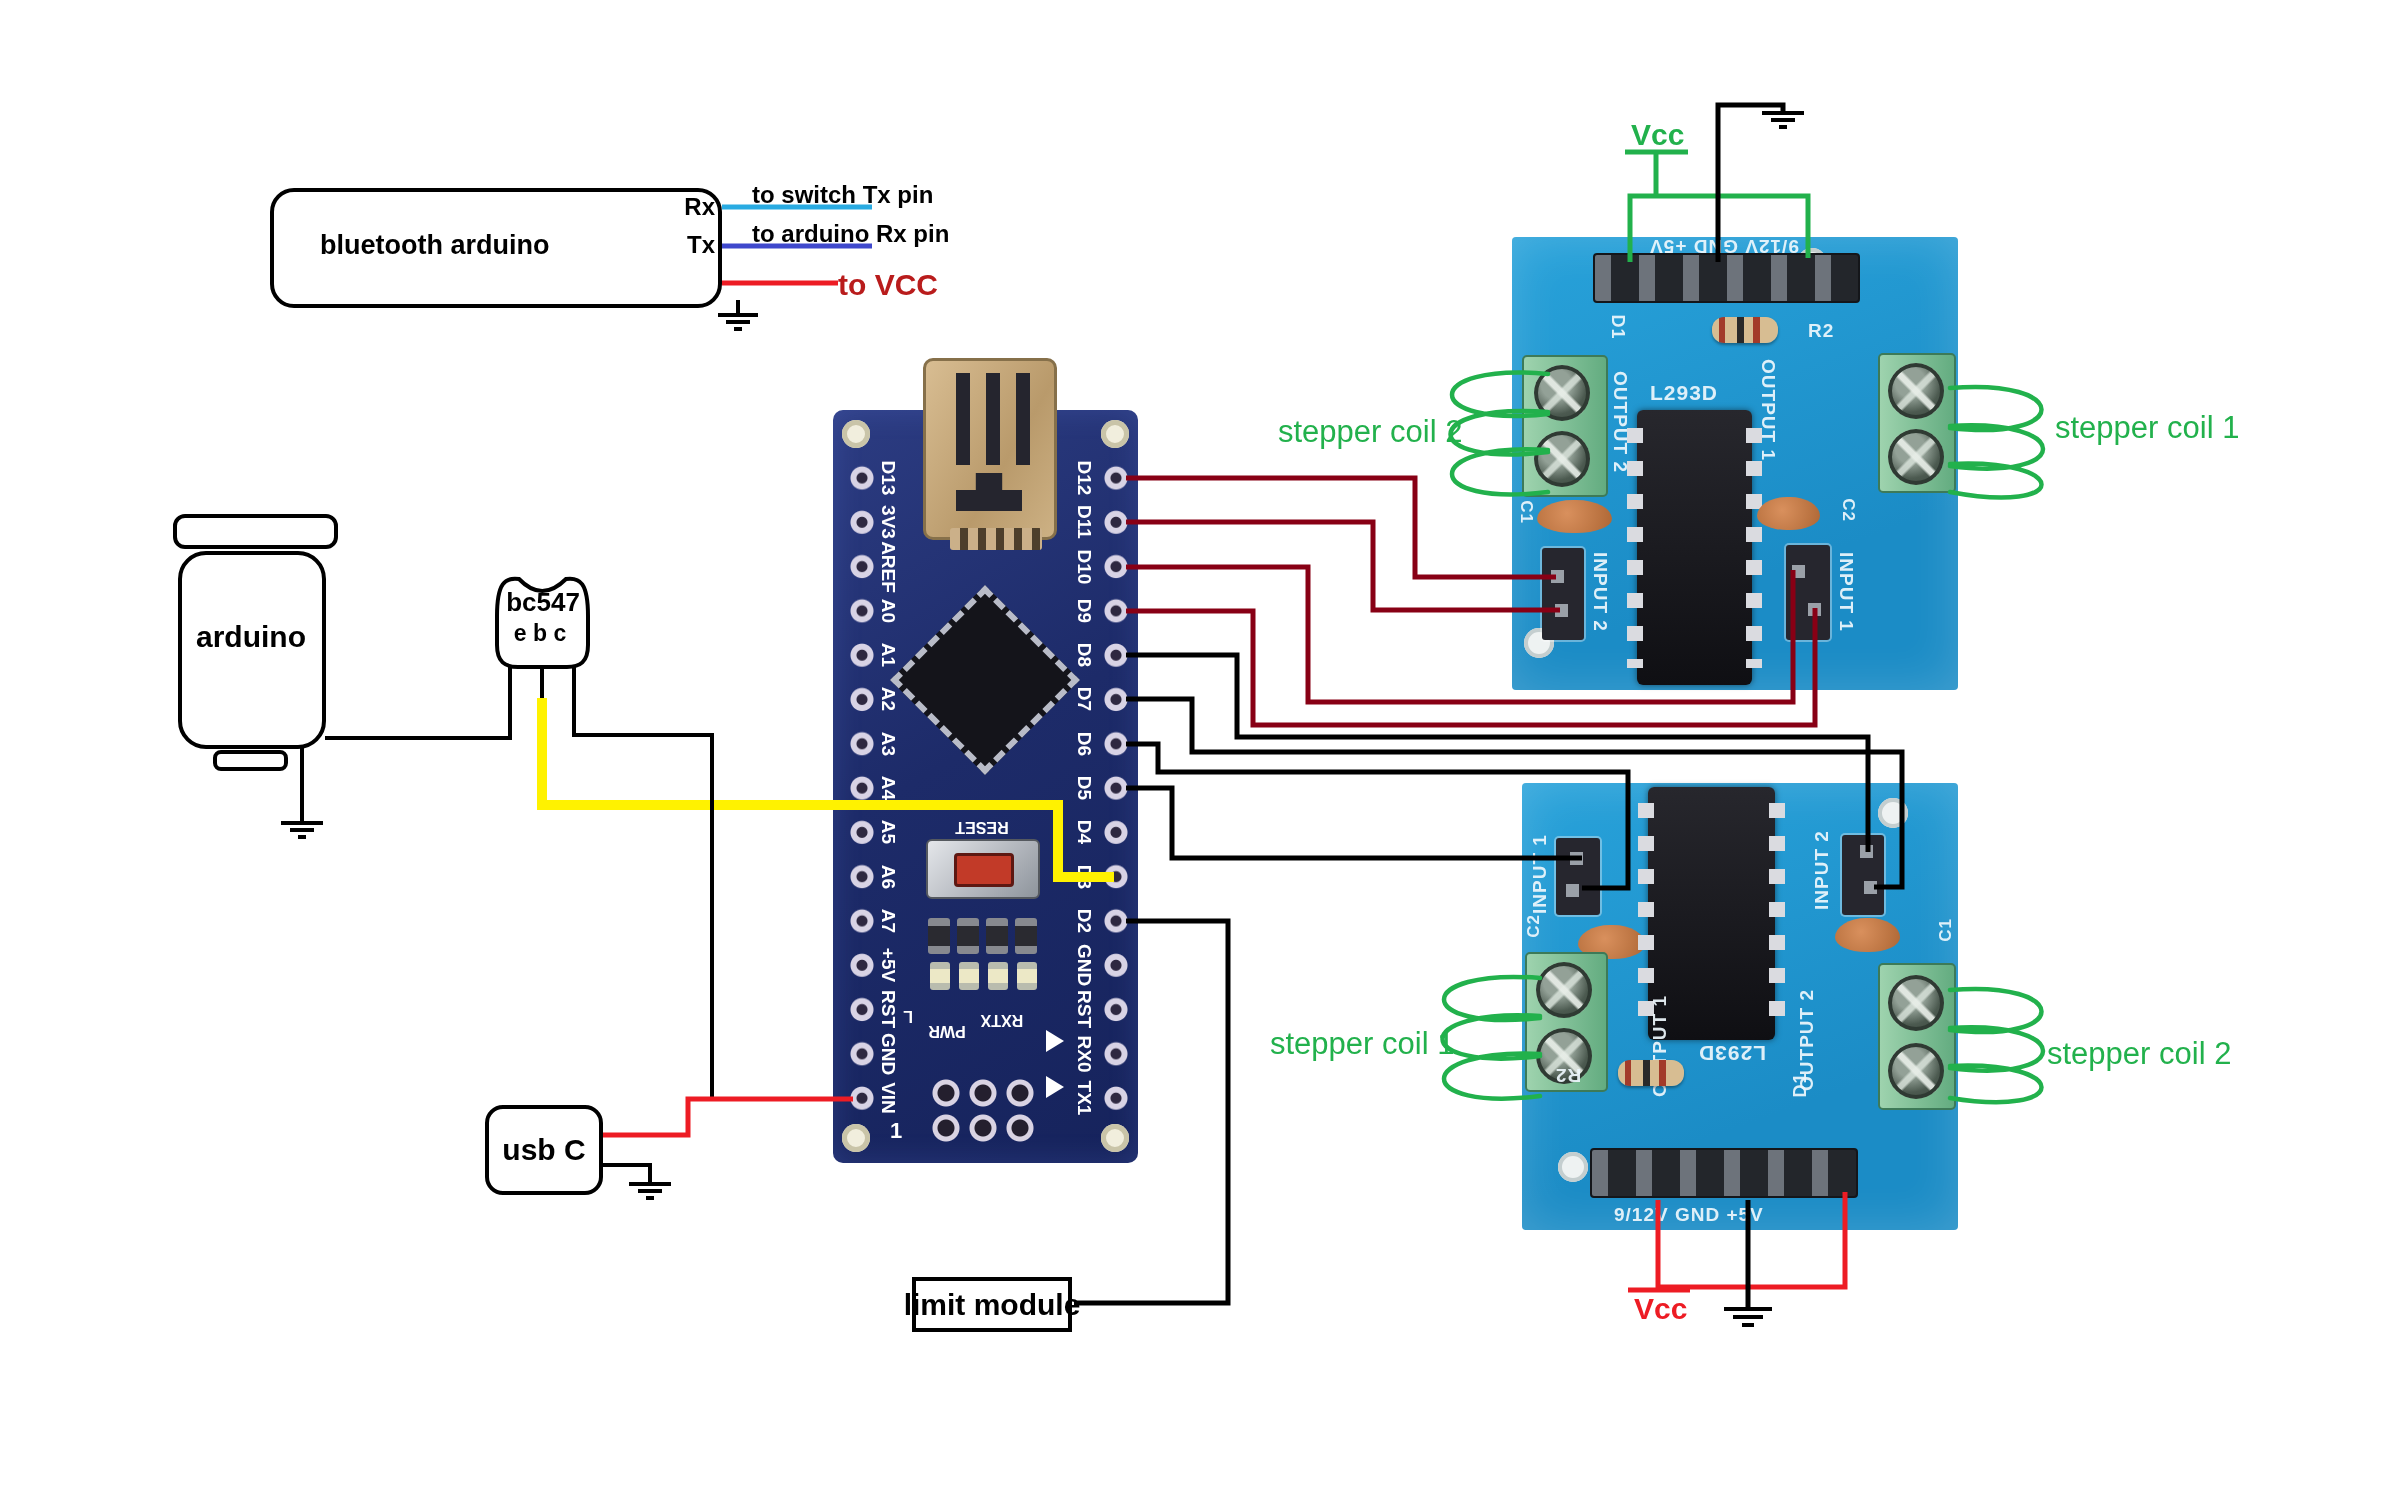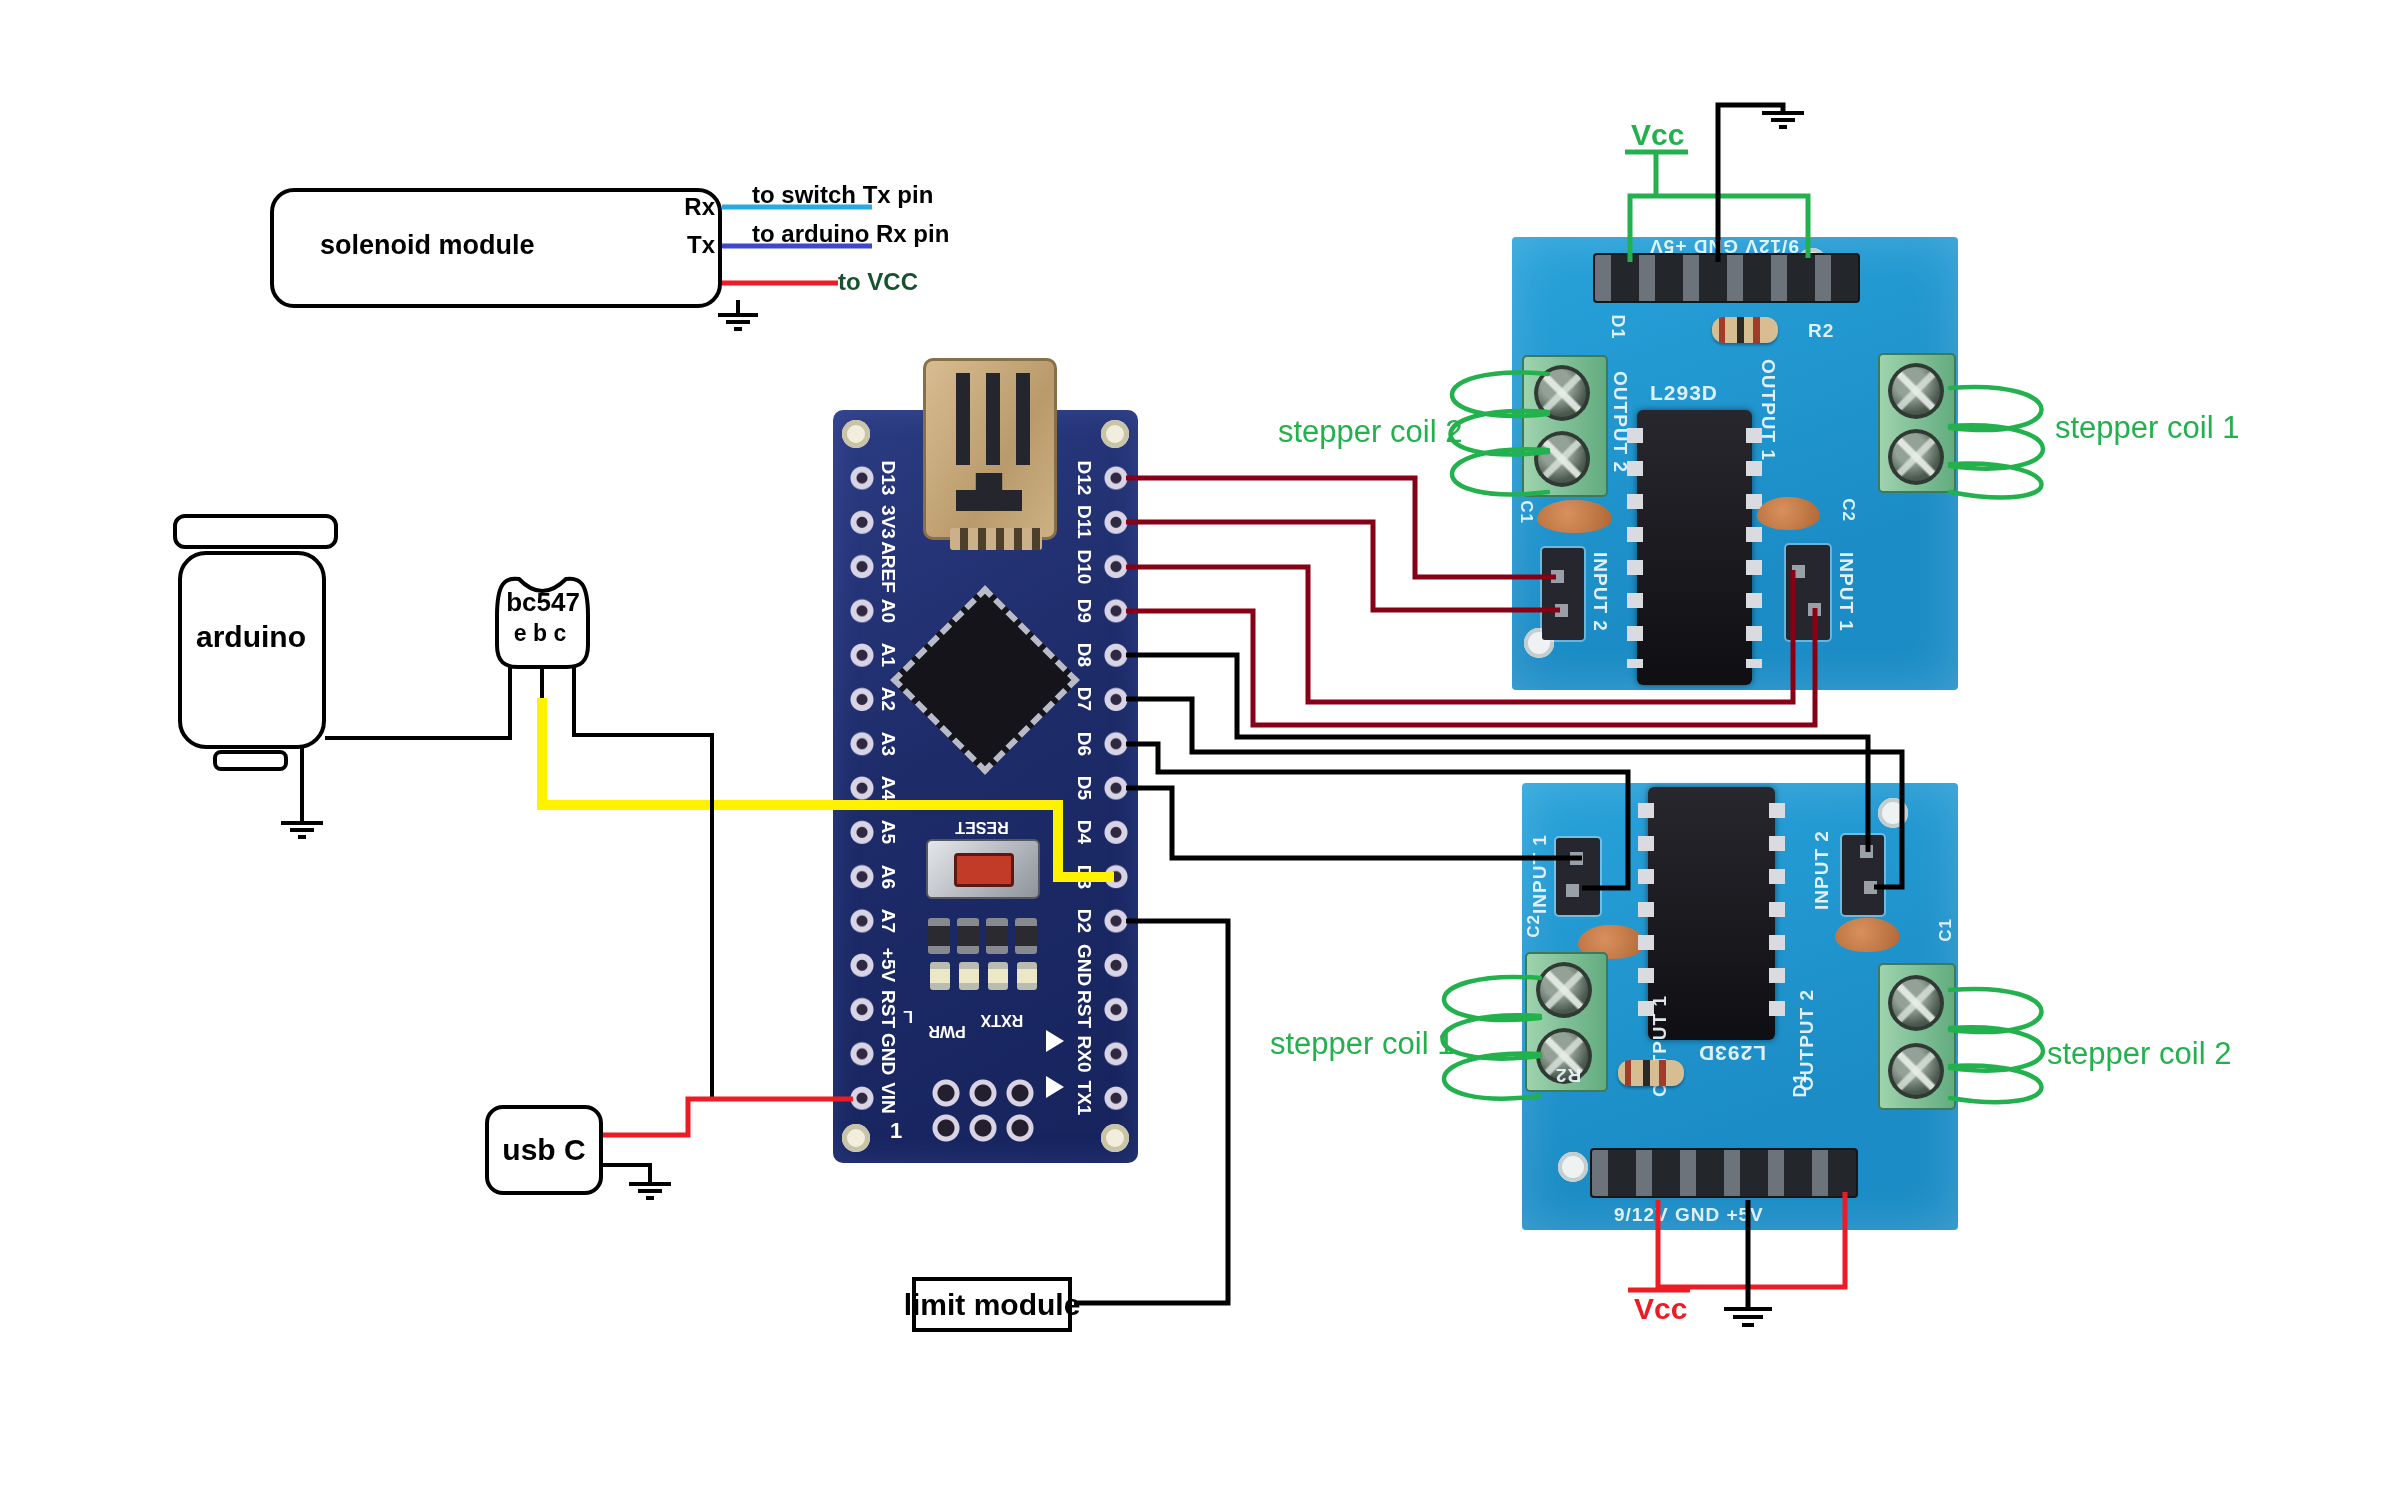--- a/index.html
+++ b/index.html
@@ -296,26 +296,26 @@
       <line x1="1733" y1="1317" x2="1763" y2="1317" stroke-width="4"></line>
       <line x1="1742" y1="1325" x2="1754" y2="1325" stroke-width="4"></line>
     </g>
 
     <path fill="none" stroke="#22B14C" stroke-width="4.5" stroke-linecap="round" d="M1548,374 C1420,362 1420,428 1548,414 M1548,412 C1418,402 1418,468 1548,452 M1548,450 C1420,442 1420,508 1548,492"></path>
     <path fill="none" stroke="#22B14C" stroke-width="4.5" stroke-linecap="round" d="M1950,388 C2072,378 2072,442 1950,428 M1950,426 C2074,418 2074,482 1950,466 M1950,464 C2072,458 2072,515 1950,492"></path>
     <path fill="none" stroke="#22B14C" stroke-width="4.5" stroke-linecap="round" d="M1540,978 C1412,968 1412,1032 1540,1018 M1540,1016 C1410,1008 1410,1072 1540,1056 M1540,1054 C1412,1048 1412,1112 1540,1096"></path>
     <path fill="none" stroke="#22B14C" stroke-width="4.5" stroke-linecap="round" d="M1950,990 C2072,980 2072,1044 1950,1030 M1950,1028 C2074,1020 2074,1084 1950,1068 M1950,1066 C2072,1060 2072,1118 1950,1098"></path>
   </svg>
 
-  <span class="lbl" style="left:320px;top:230px;font-size:27px;">solenoid module</span>
+  <span class="lbl" style="left:320px;top:230px;font-size:27px;">bluetooth arduino</span>
   <span class="lbl" style="left:660px;top:193px;width:55px;text-align:right;font-size:24px;">Rx</span>
   <span class="lbl" style="left:660px;top:231px;width:55px;text-align:right;font-size:24px;">Tx</span>
   <span class="lbl" style="left:752px;top:181px;font-size:24px;">to switch Tx pin</span>
   <span class="lbl" style="left:752px;top:220px;font-size:24px;">to arduino Rx pin</span>
-  <span class="lbl" style="left:838px;top:268px;font-size:24px;color:#14532d;">to VCC</span>
+  <span class="lbl" style="left:838px;top:268px;font-size:30px;color:#b91c1c;">to VCC</span>
 
   <span class="lbl cc" style="left:251px;top:637px;font-size:30px;">arduino</span>
   <span class="lbl cc" style="left:543px;top:602px;font-size:26px;">bc547</span>
   <span class="lbl cc" style="left:540px;top:633px;font-size:23px;">e b c</span>
   <span class="lbl cc" style="left:544px;top:1150px;font-size:30px;">usb C</span>
   <span class="lbl cc" style="left:992px;top:1305px;font-size:30px;">limit module</span>
 
   <span class="lbl" style="left:1631px;top:118px;font-size:30px;color:#22B14C;">Vcc</span>
   <span class="lbl" style="left:1634px;top:1292px;font-size:30px;color:#ED1C24;">Vcc</span>
 

